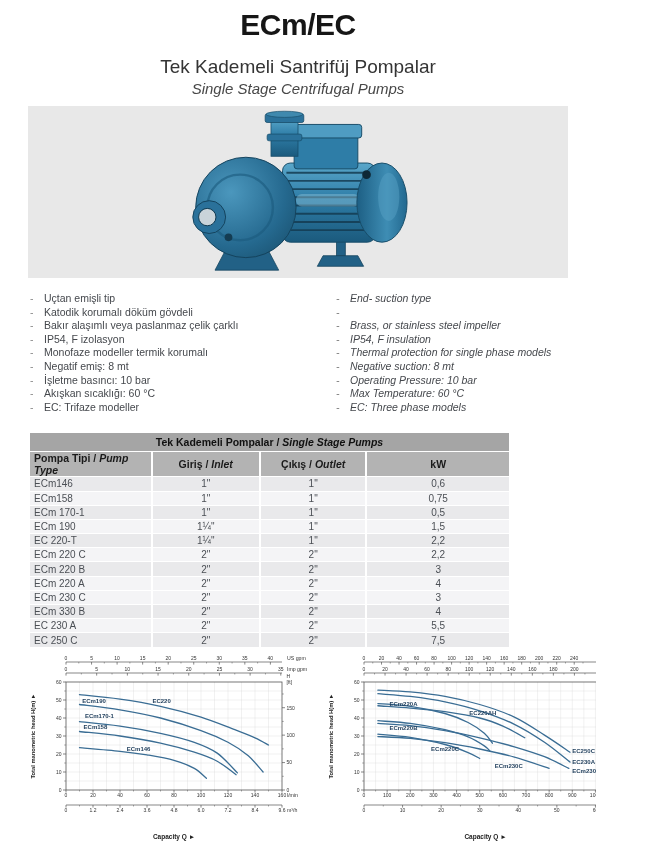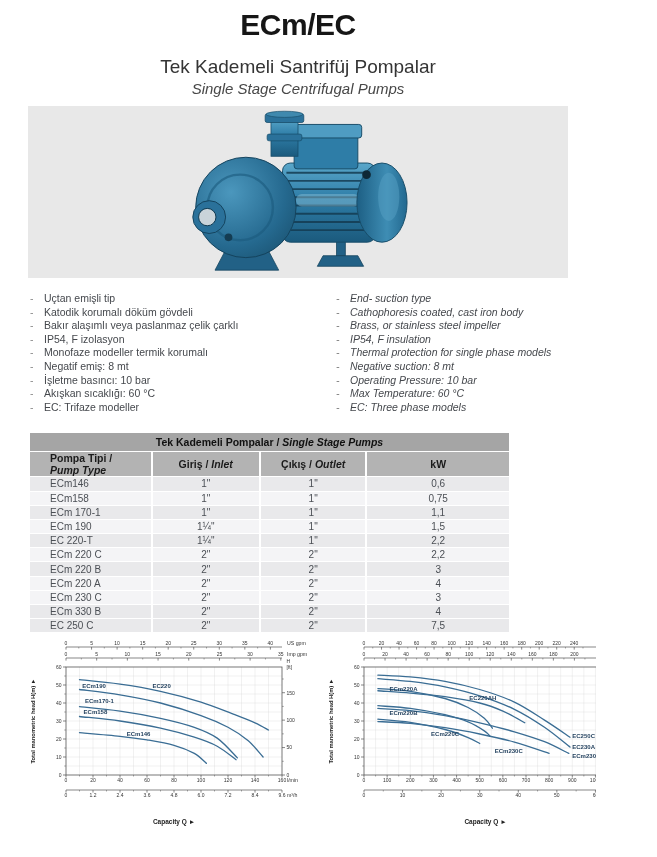--- a/index.html
+++ b/index.html
@@ -16,21 +16,21 @@
   
   .features{display:flex;margin:14px 0 0 30px;}
   .features ul{list-style:none;margin:0;padding:0;font-size:10.5px;line-height:13.6px;color:#45484d;}
   .features ul.tr{width:306px;}
   .features ul.en{font-style:italic;}
   .features li{display:flex;}
   .features .dash{width:14px;color:#8a8a8a;flex:none;}
   
   .spec-wrap{margin:18px 0 0 28px;width:483px;}
   table{border-collapse:separate;border-spacing:2px 1px;width:100%;}
-  td,th{font-size:10px;padding:0 20px;}
+  td,th{font-size:10px;padding:0 4px;}
   .t-title td{background:#a5a5a5;height:18px;text-align:center;font-weight:bold;font-size:10.5px;color:#111;}
   .t-head td{background:#b3b3b3;height:16px;text-align:center;font-weight:bold;font-size:10.5px;color:#1a1a1a;}
   .t-head td:first-child{text-align:left;}
   .row td{height:13.2px;text-align:center;color:#4b4f55;}
   .row td:first-child{text-align:left;}
   .row.odd td{background:#e9e9eb;}
   .row.even td{background:#f4f4f6;}
   .en-i{font-style:italic;}
   col.c1{width:120px;}col.c2{width:106px;}col.c3{width:104px;}col.c4{width:141px;}
   
@@ -159,21 +159,20 @@
           <span>EC: Trifaze modeller</span>
         </li>
       </ul>
     <ul class="en" id="features-en">
         <li>
           <span class="dash">-</span>
           <span>End- suction type</span>
         </li>
         <li>
           <span class="dash">-</span>
-          <span>Cathophoresis coated, cast iron body</span>
         </li>
         <li>
           <span class="dash">-</span>
           <span>Brass, or stainless steel impeller</span>
         </li>
         <li>
           <span class="dash">-</span>
           <span>IP54, F insulation</span>
         </li>
         <li>
@@ -226,21 +225,21 @@
           <tr class="row even">
             <td>ECm158</td>
             <td>1"</td>
             <td>1"</td>
             <td>0,75</td>
           </tr>
           <tr class="row odd">
             <td>ECm 170-1</td>
             <td>1"</td>
             <td>1"</td>
-            <td>1,1</td>
+            <td>0,5</td>
           </tr>
           <tr class="row even">
             <td>ECm 190</td>
             <td>1¼"</td>
             <td>1"</td>
             <td>1,5</td>
           </tr>
           <tr class="row odd">
             <td>EC 220-T</td>
             <td>1¼"</td>
@@ -269,20 +268,26 @@
             <td>ECm 230 C</td>
             <td>2"</td>
             <td>2"</td>
             <td>3</td>
           </tr>
           <tr class="row odd">
             <td>ECm 330 B</td>
             <td>2"</td>
             <td>2"</td>
             <td>4</td>
+          </tr>
+          <tr class="row even">
+            <td>EC 230 A</td>
+            <td>2"</td>
+            <td>2"</td>
+            <td>5,5</td>
           </tr>
           <tr class="row odd">
             <td>EC 250 C</td>
             <td>2"</td>
             <td>2"</td>
             <td>7,5</td>
           </tr>
         </tbody>
     </table>
   </section>

